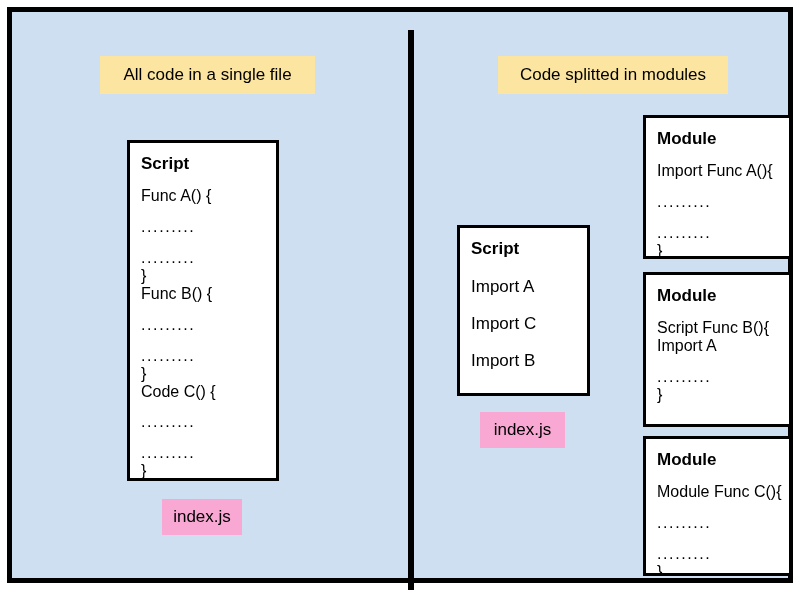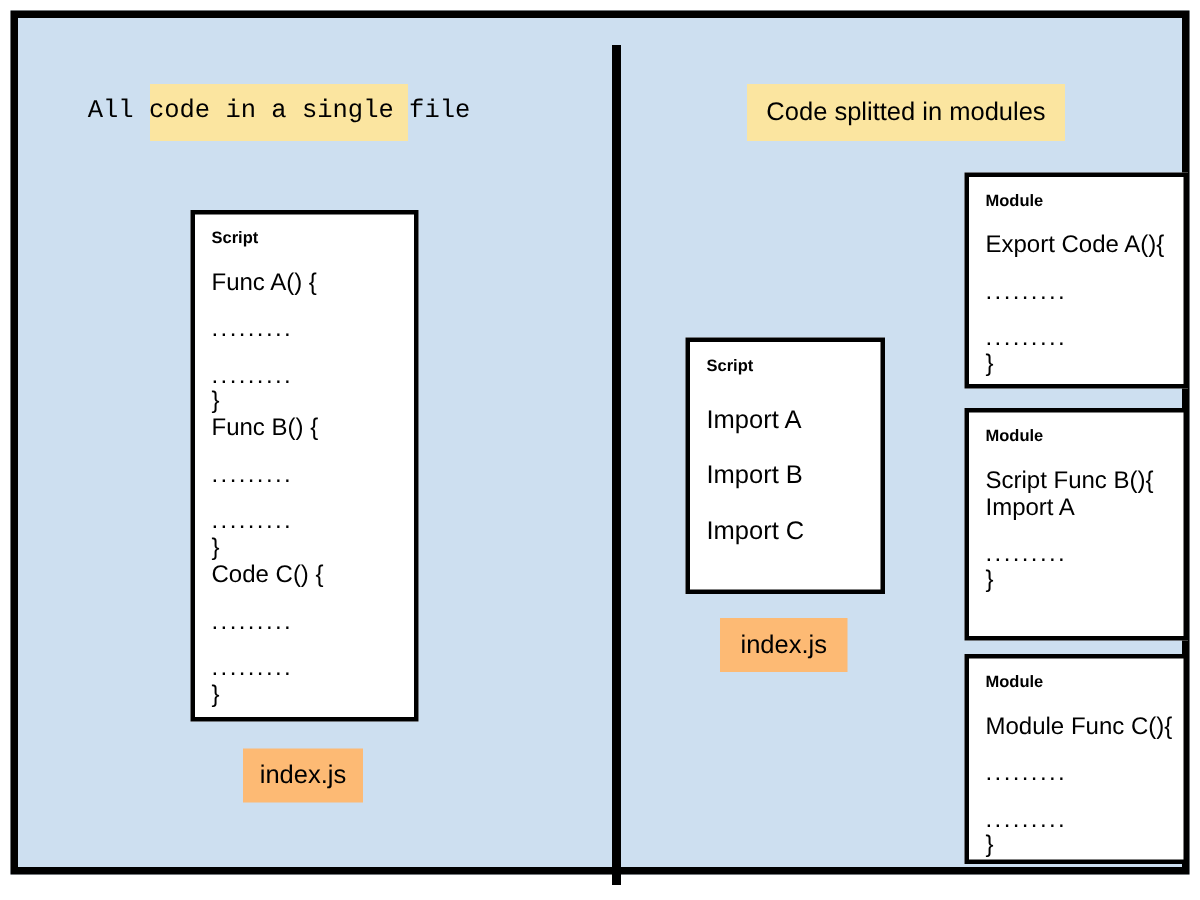--- a/index.html
+++ b/index.html
@@ -50,48 +50,48 @@
     position: absolute;
     background: #fbe5a0;
     color: #000000;
     font-size: 17px;
     line-height: 1.1;
     display: flex;
     align-items: center;
     justify-content: center;
     white-space: nowrap;
   }
-  .header-label.left  { left: 88px;  top: 44px; width: 172px; height: 38px; font-family: Liberation Mono, monospace; }
-  .header-label.right { left: 486px; top: 44px; width: 212px; height: 38px; }
+  .header-label.left  { left: 88px;  top: 44px; width: 215px; height: 38px; }
+  .header-label.right { left: 486px; top: 44px; width: 230px; height: 38px; }
 
   
   .file-badge {
     position: absolute;
-    background: #fdba74;
+    background: #f9a8d4;
     color: #000000;
     font-size: 17px;
     display: flex;
     align-items: center;
     justify-content: center;
     white-space: nowrap;
   }
   .file-badge.left-file  { left: 150px; top: 487px; width: 80px; height: 36px; }
   .file-badge.right-file { left: 468px; top: 400px; width: 85px; height: 36px; }
 
   
   .code-box {
     position: absolute;
     box-sizing: border-box;
     background: #ffffff;
     border: 3px solid #000000;
     padding: 10px 11px 8px 11px;
     overflow: hidden;
   }
   .box-title {
-    font-size: 11px;
+    font-size: 17px;
     font-weight: bold;
     color: #000000;
     margin: 0 0 6px 0;
     line-height: 1.25;
   }
   .code-line {
     font-size: 16px;
     color: #000000;
     line-height: 1.12;
     white-space: pre;
@@ -147,31 +147,31 @@
       <span>index.js</span>
     </div>
 
     <div class="header-label right">
       <span>Code splitted in modules</span>
     </div>
 
     <div class="code-box" id="script-modular">
       <div class="box-title">Script</div>
       <div class="code-line spaced">Import A</div>
+      <div class="code-line spaced">Import C</div>
       <div class="code-line spaced">Import B</div>
-      <div class="code-line spaced">Import C</div>
     </div>
 
     <div class="file-badge right-file">
       <span>index.js</span>
     </div>
 
     <div class="code-box" id="module-a">
       <div class="box-title">Module</div>
-      <div class="code-line spaced">Export Code A(){</div>
+      <div class="code-line spaced">Import Func A(){</div>
       <div class="code-line dots spaced">.........</div>
       <div class="code-line dots spaced">.........</div>
       <div class="code-line">}</div>
     </div>
 
     <div class="code-box" id="module-b">
       <div class="box-title">Module</div>
       <div class="code-line spaced">Script Func B(){</div>
       <div class="code-line">Import A</div>
       <div class="code-line dots spaced">.........</div>

